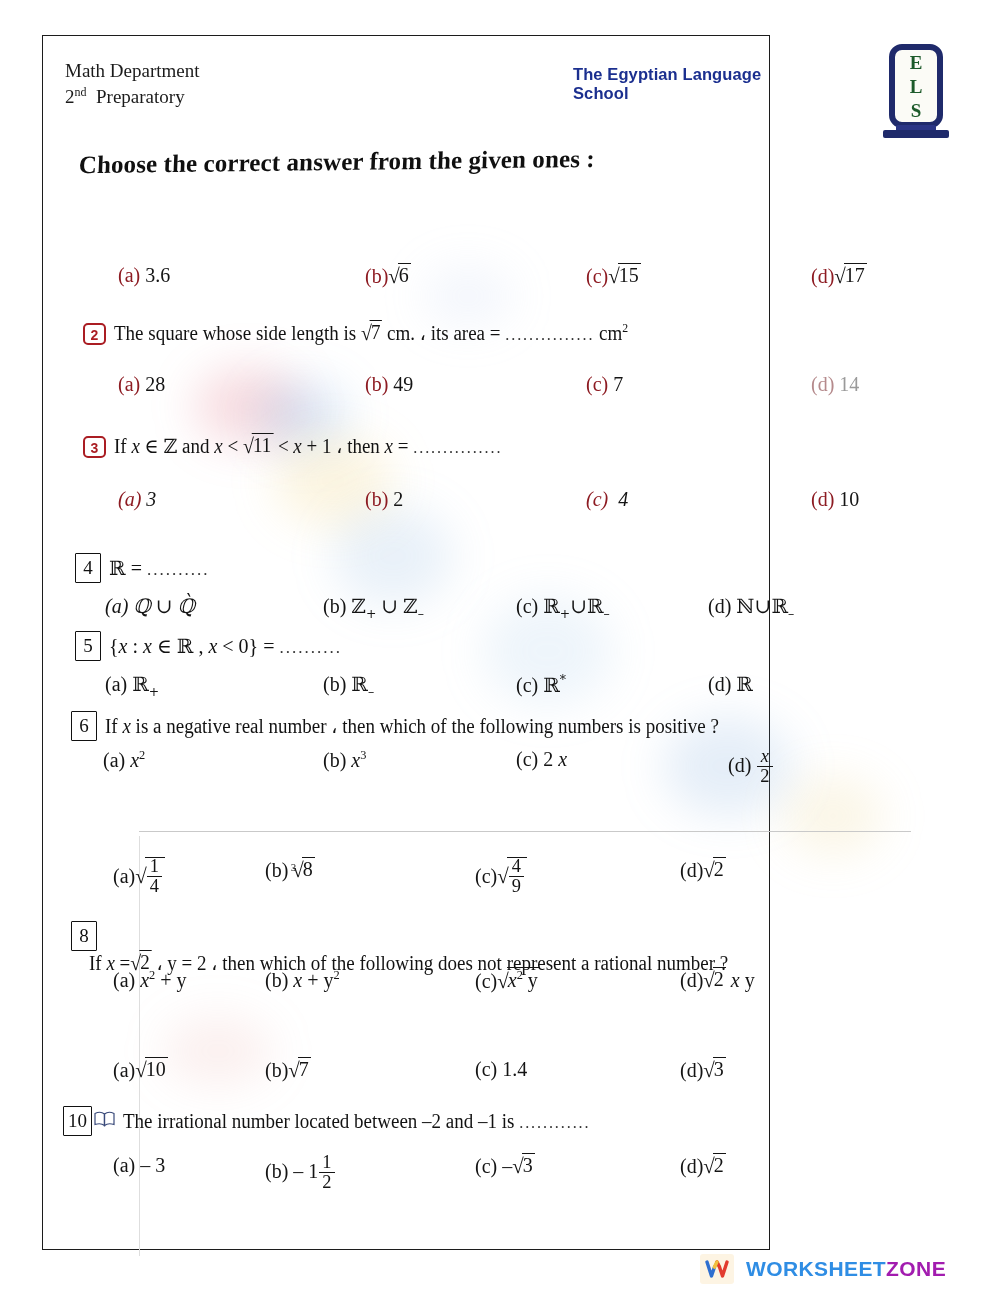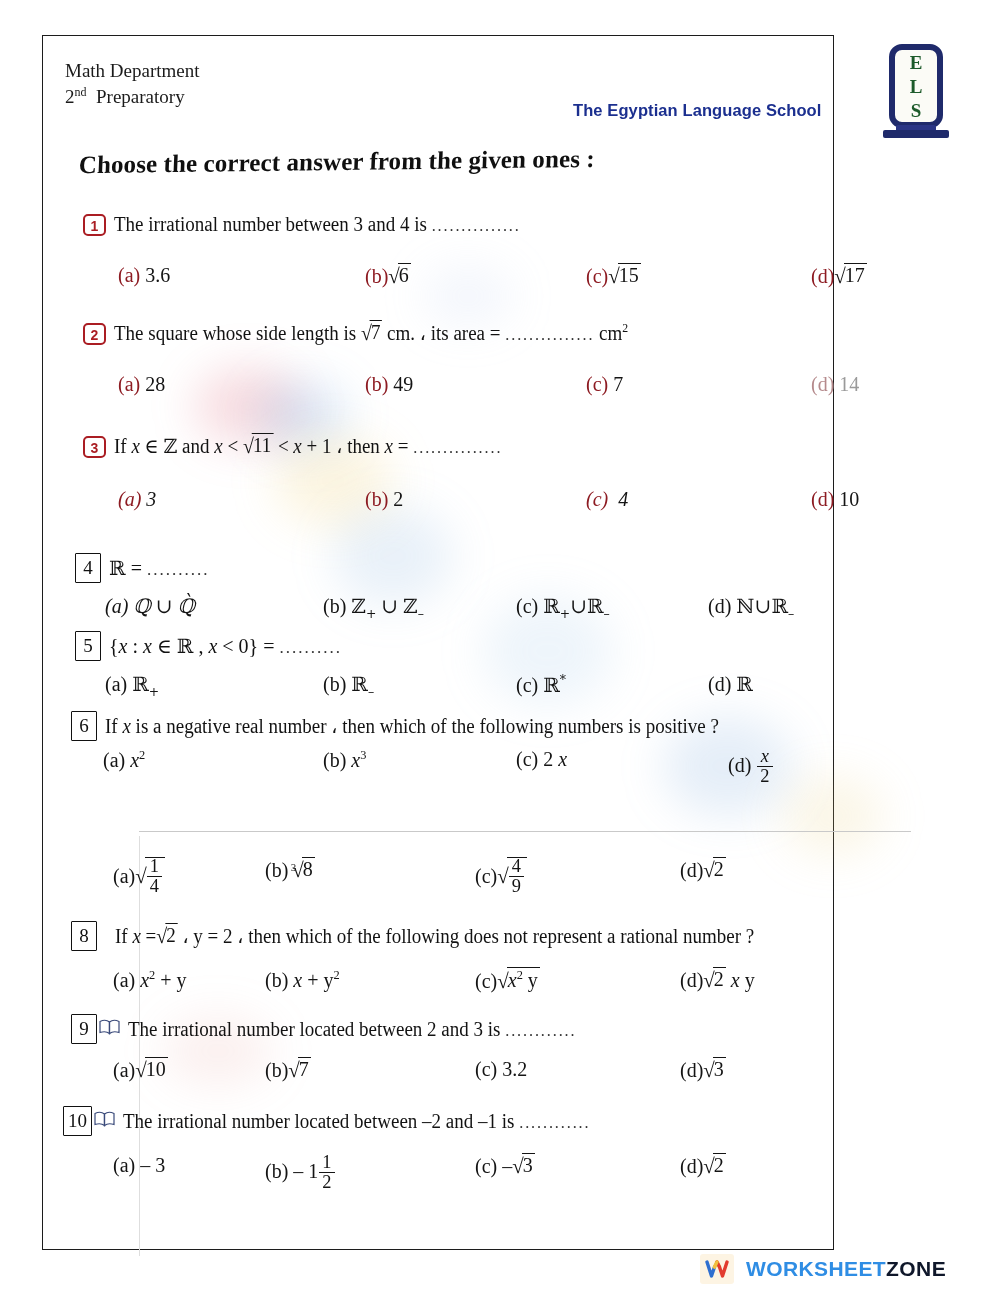--- a/index.html
+++ b/index.html
@@ -10,21 +10,21 @@
     background: #ffffff;
     font-family: "Liberation Serif", "DejaVu Serif", serif;
     position: relative;
     overflow: hidden;
   }
 
   
   #page-sheet {
     position: absolute;
     left: 42px; top: 35px;
-    width: 792px; height: 1215px;
+    width: 728px; height: 1215px;
     border: 1.6px solid #1c1c1c;
     background: #ffffff;
   }
 
   
   .smudge { position: absolute; border-radius: 50%; filter: blur(22px); pointer-events: none; }
 
   
   #doc-header {
     position: absolute; left: 0; top: 0; width: 100%; height: 110px;
@@ -32,21 +32,20 @@
   #dept-block {
     position: absolute; left: 22px; top: 22px;
     font-size: 19px; color: #1b1b1b; line-height: 1.35;
   }
   #dept-block .sup { font-size: 12px; vertical-align: super; }
   #school-name {
     position: absolute; left: 530px; top: 29px;
     font-family: "Liberation Sans", sans-serif;
     font-size: 16.5px; font-weight: bold; color: #1b2f8f;
     letter-spacing: 0.1px;
-    margin-top: 36px;
   }
   
   #els-logo { position: absolute; left: 840px; top: 6px; width: 66px; height: 108px; }
   #els-frame {
     position: absolute; left: 6px; top: 2px; width: 54px; height: 84px;
     border: 6px solid #1f2a6b; border-radius: 13px; background: #fbfbf6;
   }
   #els-letters {
     position: absolute; left: 0; top: 0; width: 100%; height: 100%;
     display: flex; flex-direction: column; align-items: center; justify-content: space-around;
@@ -158,21 +157,21 @@
   }
   #wz-mark {
     width: 34px; height: 30px; background: #fdf4e3; border-radius: 3px;
     display: flex; align-items: center; justify-content: center;
   }
   #wz-text {
     font-family: "Liberation Sans", sans-serif;
     font-size: 21px; font-weight: bold; letter-spacing: .4px;
   }
   #wz-text .a { color: #2f8de4; }
-  #wz-text .b { color: #0f172a; }
+  #wz-text .b { color: #a21caf; }
 </style>
 </head>
 <body>
 
 <div id="page-sheet">
 
   <div class="smudge" style="left:150px;top:330px;width:110px;height:80px;background:rgba(220,90,110,.20);"></div>
   <div class="smudge" style="left:215px;top:345px;width:90px;height:70px;background:rgba(90,150,220,.20);"></div>
   <div class="smudge" style="left:230px;top:400px;width:120px;height:90px;background:rgba(240,200,90,.18);"></div>
   <div class="smudge" style="left:290px;top:470px;width:120px;height:100px;background:rgba(120,170,220,.16);"></div>
@@ -201,25 +200,20 @@
           <span>S</span>
         </div>
       </div>
       <div id="els-neck"></div>
       <div id="els-base"></div>
     </div>
   </div>
 
   <div id="main-title">Choose the correct answer from the given ones :</div>
 
-  <div class="question" style="top:177px;">
-    <div class="qline" style="padding-left:40px;">
-      <span class="qnum red">1</span><span class="qtext cond"><span>The irrational number between 3 and 4 is</span> <span class="dots">...............</span></span>
-    </div>
-  </div>
   <div class="options" style="top:228px;">
     <div class="opt" style="left:75px;"><span class="lbl">(a)</span> 3.6</div>
     <div class="opt" style="left:322px;"><span class="lbl">(b)</span><span class="rad"><span class="sign">√</span><span class="bar">6</span></span></div>
     <div class="opt" style="left:543px;"><span class="lbl">(c)</span><span class="rad"><span class="sign">√</span><span class="bar">15</span></span></div>
     <div class="opt" style="left:768px;"><span class="lbl">(d)</span><span class="rad"><span class="sign">√</span><span class="bar">17</span></span></div>
   </div>
 
   <div class="question" style="top:285px;">
     <div class="qline" style="padding-left:40px;">
       <span class="qnum red">2</span><span class="qtext cond">The square whose side length is <span class="rad"><span class="sign">√</span><span class="bar">7</span></span> cm. ، its area = <span class="dots">...............</span> cm<sup class="small">2</sup></span>
@@ -295,33 +289,24 @@
       <span class="qnum black">8</span><span class="qtext cond" style="margin-left:18px;">If <span class="var">x</span> =<span class="rad"><span class="sign">√</span><span class="bar">2</span></span> ، y = 2 ، then which of the following does not represent a rational number ?</span>
     </div>
   </div>
   <div class="options" style="top:932px;">
     <div class="opt blk" style="left:70px;"><span class="lbl">(a)</span> <span class="var">x</span><sup class="small">2</sup> + y</div>
     <div class="opt blk" style="left:222px;"><span class="lbl">(b)</span> <span class="var">x</span> + y<sup class="small">2</sup></div>
     <div class="opt blk" style="left:432px;"><span class="lbl">(c)</span><span class="rad"><span class="sign">√</span><span class="bar"><span class="var">x</span><sup class="small">2</sup> y</span></span></div>
     <div class="opt blk" style="left:637px;"><span class="lbl">(d)</span><span class="rad"><span class="sign">√</span><span class="bar">2</span></span> <span class="var">x</span> y</div>
   </div>
 
-  <div class="question" style="top:978px;">
-    <div class="qline" style="padding-left:28px;">
-      <span class="qnum black">9</span><span class="book-icon"><svg width="21" height="16" viewBox="0 0 21 16">
-            <path d="M1 2.5 C4 1, 8 1, 10.5 3 L10.5 14.5 C8 12.5, 4 12.5, 1 13.5 Z" fill="#ffffff" stroke="#3a4a7a" stroke-width="1.2"></path>
-            <path d="M20 2.5 C17 1, 13 1, 10.5 3 L10.5 14.5 C13 12.5, 17 12.5, 20 13.5 Z" fill="#ffffff" stroke="#3a4a7a" stroke-width="1.2"></path>
-            <line x1="10.5" y1="3" x2="10.5" y2="14.5" stroke="#3a4a7a" stroke-width="1.2"></line>
-          </svg></span><span class="qtext cond" style="margin-left:2px;"><span>The irrational number located between 2 and 3 is</span> <span class="dots">............</span></span>
-    </div>
-  </div>
   <div class="options" style="top:1022px;">
     <div class="opt blk" style="left:70px;"><span class="lbl">(a)</span><span class="rad"><span class="sign">√</span><span class="bar">10</span></span></div>
     <div class="opt blk" style="left:222px;"><span class="lbl">(b)</span><span class="rad"><span class="sign">√</span><span class="bar">7</span></span></div>
-    <div class="opt blk" style="left:432px;"><span class="lbl">(c)</span> <span>3.2</span></div>
+    <div class="opt blk" style="left:432px;"><span class="lbl">(c)</span> <span>1.4</span></div>
     <div class="opt blk" style="left:637px;"><span class="lbl">(d)</span><span class="rad"><span class="sign">√</span><span class="bar">3</span></span></div>
   </div>
 
   <div class="question" style="top:1070px;">
     <div class="qline" style="padding-left:20px;">
       <span class="qnum black">10</span><span class="book-icon"><svg width="21" height="16" viewBox="0 0 21 16">
             <path d="M1 2.5 C4 1, 8 1, 10.5 3 L10.5 14.5 C8 12.5, 4 12.5, 1 13.5 Z" fill="#ffffff" stroke="#3a4a7a" stroke-width="1.2"></path>
             <path d="M20 2.5 C17 1, 13 1, 10.5 3 L10.5 14.5 C13 12.5, 17 12.5, 20 13.5 Z" fill="#ffffff" stroke="#3a4a7a" stroke-width="1.2"></path>
             <line x1="10.5" y1="3" x2="10.5" y2="14.5" stroke="#3a4a7a" stroke-width="1.2"></line>
           </svg></span><span class="qtext cond" style="margin-left:2px;"><span>The irrational number located between –2 and –1 is</span> <span class="dots">............</span></span>

